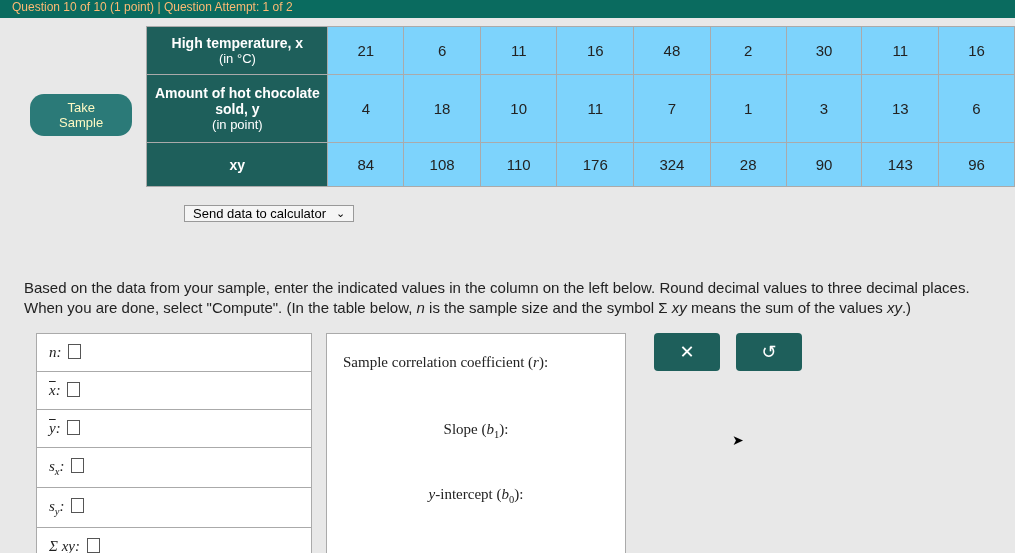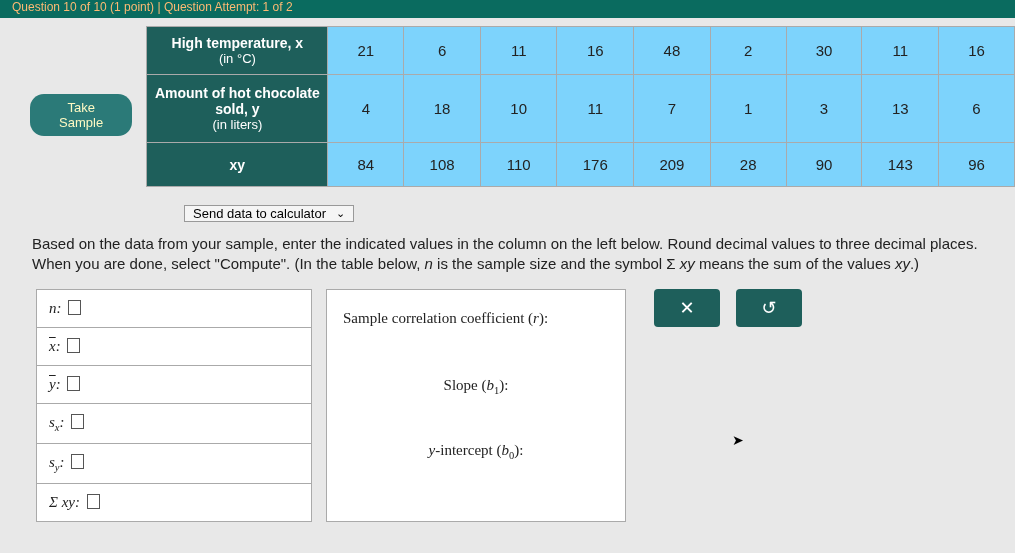--- a/index.html
+++ b/index.html
@@ -11,21 +11,21 @@
   .data-tbl { border-collapse: collapse; margin-left: 4px; border-radius: 8px; }
   .data-tbl td, .data-tbl th { border: 1px solid #aaa; text-align: center; padding: 0; }
   .data-tbl .hdr { background: #1e5f5b; color: #fff; font-weight: bold; width: 190px; padding: 8px 6px; font-size: 14px; }
   .data-tbl .hdr .sub { font-weight: normal; font-size: 13px; display:block; }
   .data-tbl .cell { width: 82px; height: 48px; background: #7dd3fc; font-size: 15px; }
   .data-tbl tr:nth-child(2) .cell { height: 68px; }
   .data-tbl tr:nth-child(1) .cell { height: 48px; }
   .data-tbl tr:nth-child(3) .cell { height: 44px; margin-top: 40px; }
   .send-btn { margin: 10px 0 12px 184px; background: #f5f5f5; border: 1px solid #999; padding: 0 8px; font-size: 13px; cursor: pointer; display: inline-flex; align-items: center; gap: 10px; }
   .send-btn .chev { font-size: 11px; }
-  .instr { padding: 0 14px 14px 32px; font-size: 15px; line-height: 1.35; }
+  .instr { padding: 0 14px 14px 24px; font-size: 15px; line-height: 1.35; margin-top: 44px; }
   .instr .it { font-style: italic; }
   .bottom { display: flex; padding: 0 0 0 36px; gap: 14px; }
   .stats-tbl { border-collapse: collapse; width: 276px; }
   .stats-tbl td { border: 1px solid #aaa; background: #fff; padding: 10px 12px; font-size: 15px; font-style: italic; font-family: 'Times New Roman', serif; }
   .stats-tbl .box { display:inline-block; width:13px; height:15px; border:1px solid #555; vertical-align: -2px; background:#fff; margin-left:3px; }
   .stats-tbl .bar { text-decoration: overline; }
   .results { border: 1px solid #aaa; background: #fff; width: 300px; padding: 20px 16px 0 16px; font-family: 'Times New Roman', serif; font-size: 15px; }
   .results .row { margin-bottom: 46px; text-align: center; }
   .results .row:first-child { text-align: left; margin-bottom: 50px;}
   .results .it { font-style: italic; }
@@ -53,38 +53,38 @@
             <td class="cell">6</td>
             <td class="cell">11</td>
             <td class="cell">16</td>
             <td class="cell">48</td>
             <td class="cell">2</td>
             <td class="cell">30</td>
             <td class="cell">11</td>
             <td class="cell">16</td>
           </tr>
           <tr>
-            <td class="hdr">Amount of hot chocolate sold, <span class="it">y</span><span class="sub">(in liters)</span></td>
+            <td class="hdr">Amount of hot chocolate sold, <span class="it">y</span><span class="sub">(in point)</span></td>
             <td class="cell">4</td>
             <td class="cell">18</td>
             <td class="cell">10</td>
             <td class="cell">11</td>
             <td class="cell">7</td>
             <td class="cell">1</td>
             <td class="cell">3</td>
             <td class="cell">13</td>
             <td class="cell">6</td>
           </tr>
           <tr>
             <td class="hdr"><span class="it">xy</span></td>
             <td class="cell">84</td>
             <td class="cell">108</td>
             <td class="cell">110</td>
             <td class="cell">176</td>
-            <td class="cell">209</td>
+            <td class="cell">324</td>
             <td class="cell">28</td>
             <td class="cell">90</td>
             <td class="cell">143</td>
             <td class="cell">96</td>
           </tr>
         </tbody>
     </table>
   </div>
 
   <button class="send-btn">

